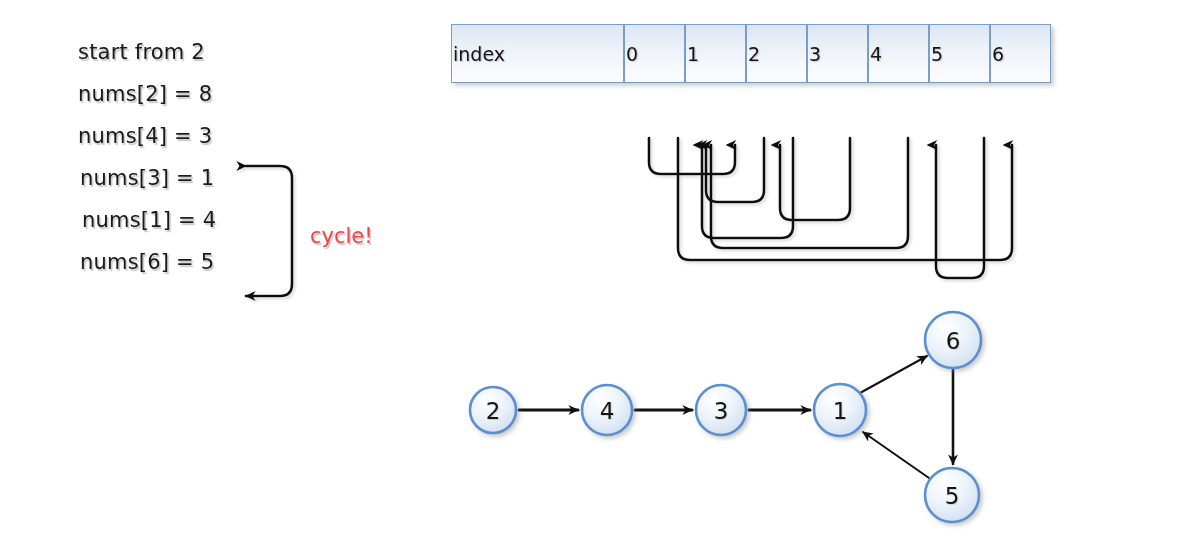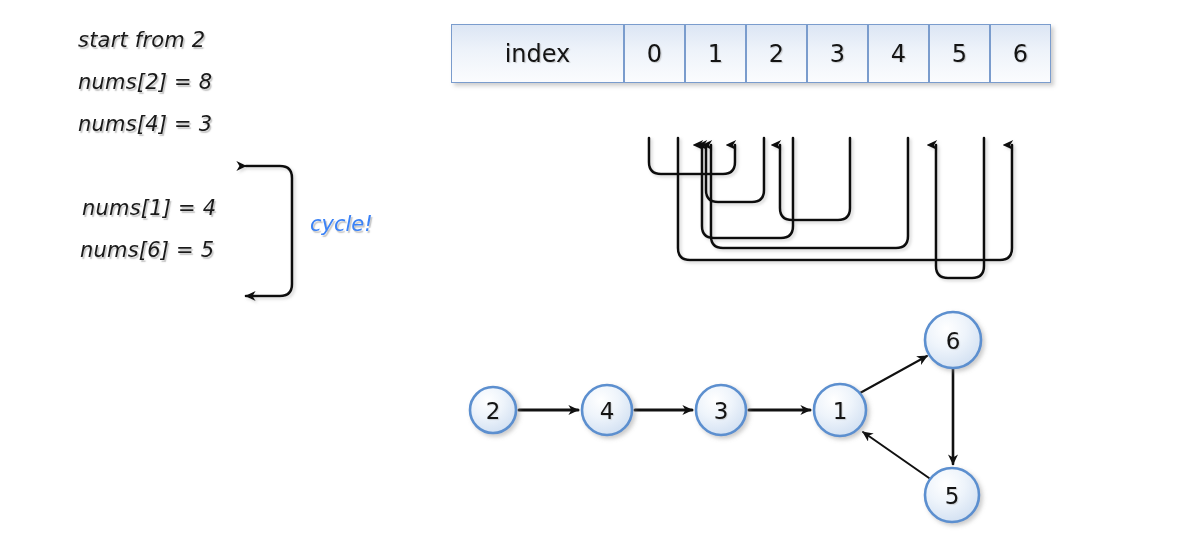--- a/index.html
+++ b/index.html
@@ -7,51 +7,50 @@
   body{
     width:1200px;height:545px;
     background:#ffffff;
     font-family:"DejaVu Sans","Liberation Sans",sans-serif;
     overflow:hidden;
     position:relative;
   }
   #canvas{position:absolute;left:0;top:0;width:1200px;height:545px;}
 
   
-  .trace{position:absolute;left:0;top:0;width:420px;height:330px;font-style:italic;}
+  .trace{position:absolute;left:0;top:12px;width:420px;height:330px;}
   .trace-line{
     position:absolute;
     font-size:21px;
     color:#1a1a1a;
     white-space:nowrap;
     letter-spacing:.2px;
     text-shadow:1.5px 1.5px 1.2px rgba(120,120,120,.45);
   }
   .cycle-label{
     position:absolute;
     left:310px; top:212px;
     font-size:21px;
-    color:#3b82f6;
+    color:#ef4444;
     text-shadow:1.5px 1.5px 1.2px rgba(120,120,120,.45);
   }
 
   
   .tablewrap{position:absolute;left:451px;top:24px;}
   table.nums{
     border-collapse:separate;
     border-spacing:0;
     table-layout:fixed;
     box-shadow:3px 3px 4px rgba(130,130,130,.38);
   }
   table.nums td{
     border:1.5px solid #7a9ccd;
     height:55px;
-    text-align:center;
     vertical-align:middle;
-    font-size:24px;
+    font-size:19px;
     color:#141414;
     background:linear-gradient(to bottom,#dce6f4 0%,#eef3fa 45%,#fbfcfe 100%);
     text-shadow:1.2px 1.2px 1px rgba(140,140,140,.4);
   }
   table.nums td.rowlabel{width:169px;}
   table.nums td.cell{width:57px;}
 
   
   .node-label{
     position:absolute;
@@ -124,20 +123,21 @@
       <circle cx="840" cy="410" r="26" fill="url(#nodeGrad)" stroke="#5b8fcf" stroke-width="2.6" filter="url(#softShadow)"></circle>
       <circle cx="953" cy="340" r="28" fill="url(#nodeGrad)" stroke="#5b8fcf" stroke-width="2.6" filter="url(#softShadow)"></circle>
       <circle cx="952" cy="495" r="27" fill="url(#nodeGrad)" stroke="#5b8fcf" stroke-width="2.6" filter="url(#softShadow)"></circle>
     </g>
 </svg>
 
 <div class="trace">
   <div class="trace-line" style="left:78px;top:28px">start from 2</div>
   <div class="trace-line" style="left:78px;top:70px">nums[2] = 8</div>
   <div class="trace-line" style="left:78px;top:112px">nums[4] = 3</div>
+  <div class="trace-line" style="left:80px;top:154px">nums[3] = 1</div>
   <div class="trace-line" style="left:82px;top:196px">nums[1] = 4</div>
   <div class="trace-line" style="left:80px;top:238px">nums[6] = 5</div>
   <div class="cycle-label">cycle!</div>
 </div>
 
 <div class="tablewrap">
   <table class="nums">
     <tbody>
       <tr>
         <td class="rowlabel">index</td>

